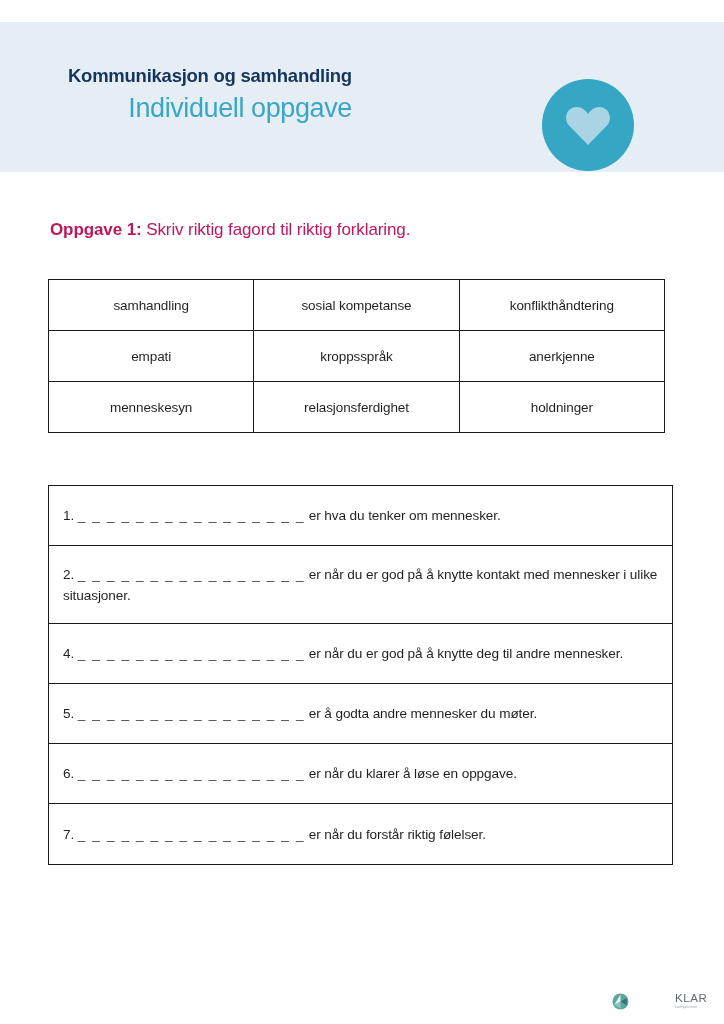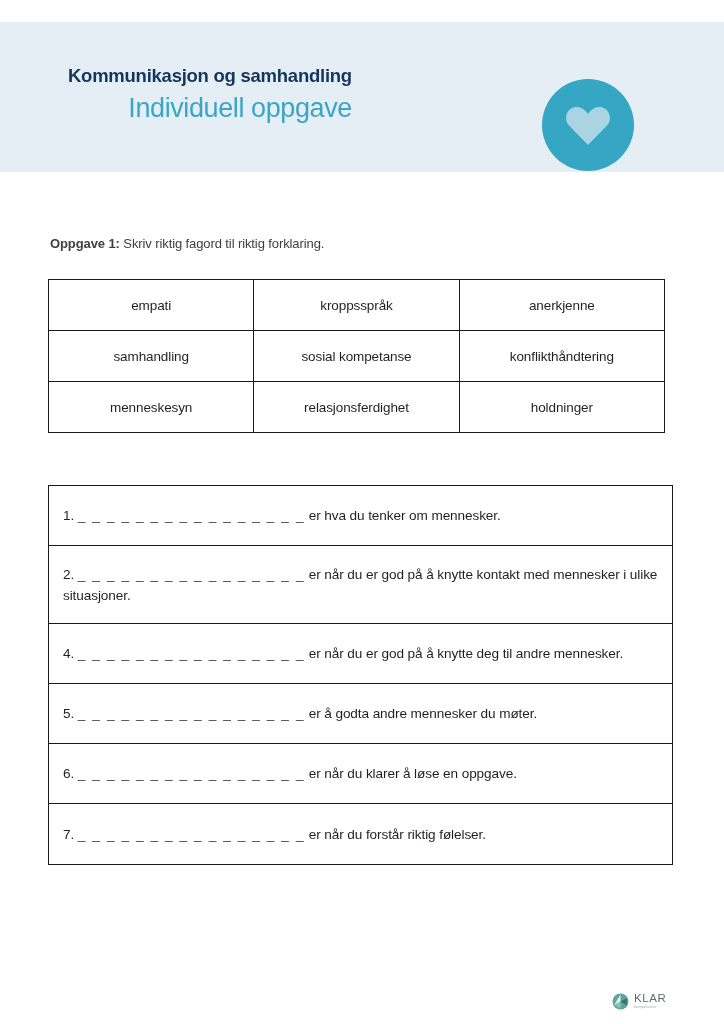--- a/index.html
+++ b/index.html
@@ -81,23 +81,23 @@
     align-items: center;
     justify-content: center;
   }
 
   .header-badge svg { display: block; }
 
   
   .task-prompt {
     position: absolute;
     left: 50px;
-    top: 236px;
-    font-size: 13px;
-    color: #404040;
+    top: 220px;
+    font-size: 17px;
+    color: #be185d;
     letter-spacing: -0.1px;
     white-space: nowrap;
   }
 
   .task-prompt .task-label {
     font-weight: 700;
   }
 
   
   .word-table {
@@ -176,20 +176,21 @@
     width: 17px;
     height: 17px;
     flex: 0 0 17px;
   }
 
   .footer-wordmark {
     display: flex;
     flex-direction: column;
     justify-content: center;
     line-height: 1;
+    margin-left: 41px;
   }
 
   .footer-name {
     font-size: 11.5px;
     font-weight: 400;
     color: #5d6a72;
     letter-spacing: 0.6px;
   }
 
   .footer-sub {
@@ -224,28 +225,28 @@
   </div>
 
   <div class="task-prompt">
     <span class="task-label">Oppgave 1:</span>
     <span>Skriv riktig fagord til riktig forklaring.</span>
   </div>
 
   <table class="word-table">
     <tbody>
       <tr>
+        <td>samhandling</td>
+        <td>sosial kompetanse</td>
+        <td>konflikthåndtering</td>
+      </tr>
+      <tr>
         <td>empati</td>
         <td>kroppsspråk</td>
         <td>anerkjenne</td>
-      </tr>
-      <tr>
-        <td>samhandling</td>
-        <td>sosial kompetanse</td>
-        <td>konflikthåndtering</td>
       </tr>
       <tr>
         <td>menneskesyn</td>
         <td>relasjonsferdighet</td>
         <td>holdninger</td>
       </tr>
     </tbody>
   </table>
 
   <div class="statements">

